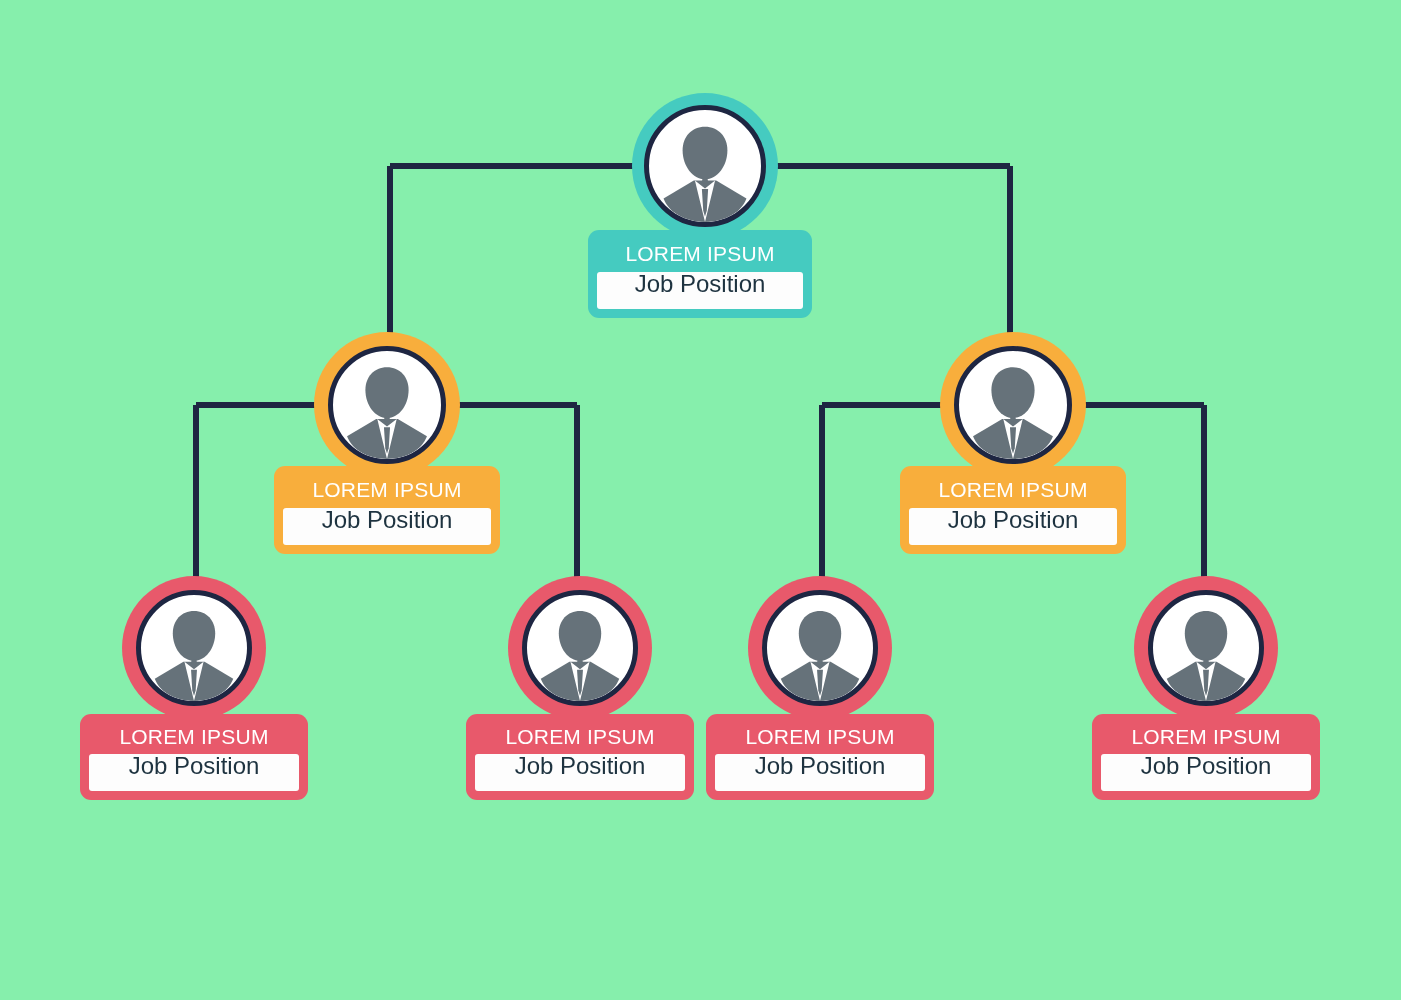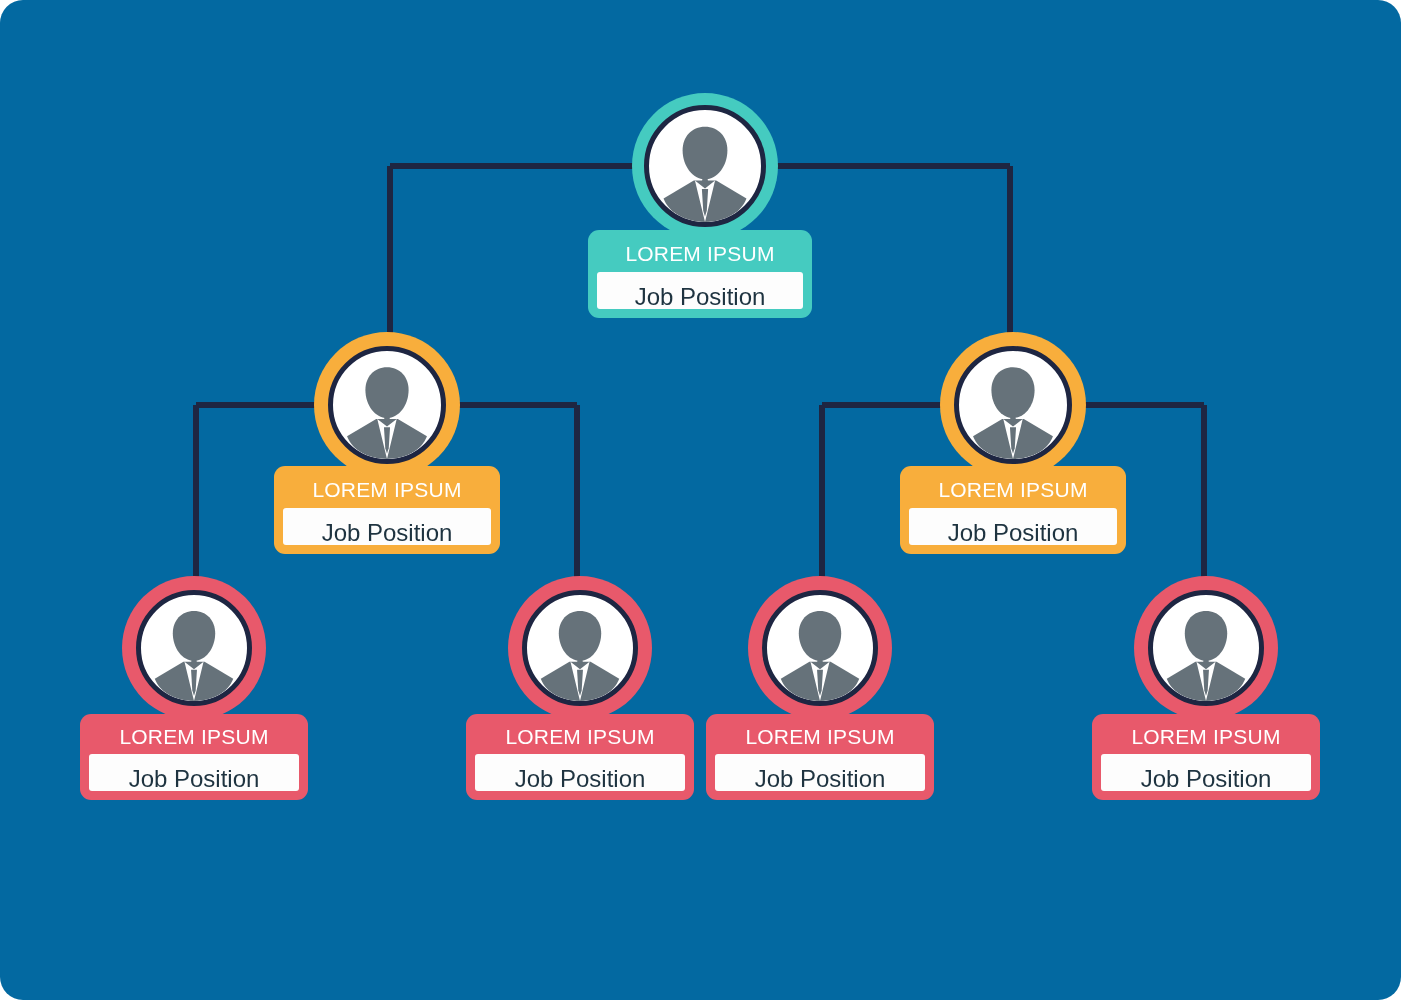--- a/index.html
+++ b/index.html
@@ -8,23 +8,22 @@
     padding: 0;
     background: #ffffff;
   }
   body {
     font-family: "Liberation Sans", sans-serif;
   }
   #chart-root {
     position: relative;
     width: 1401px;
     height: 1000px;
-    background: #0369a1;
+    background: #86efac;
     overflow: hidden;
-    border-radius: 23px;
   }
   #connector-layer {
     position: absolute;
     left: 0;
     top: 0;
     width: 1401px;
     height: 1000px;
   }
   .org-node {
     position: absolute;
@@ -51,21 +50,21 @@
   .node-card-title {
     text-align: center;
     color: #ffffff;
     letter-spacing: 0.2px;
     line-height: 1;
     white-space: nowrap;
   }
   .node-card-subwrap {
     background: #fdfdfd;
     display: flex;
-    align-items: flex-end;
+    align-items: flex-start;
     justify-content: center;
   }
   .node-card-sub {
     text-align: center;
     color: #1E3340;
     line-height: 1;
     white-space: nowrap;
   }
   
   .lvl-root .node-avatar { width: 146px; height: 146px; }

